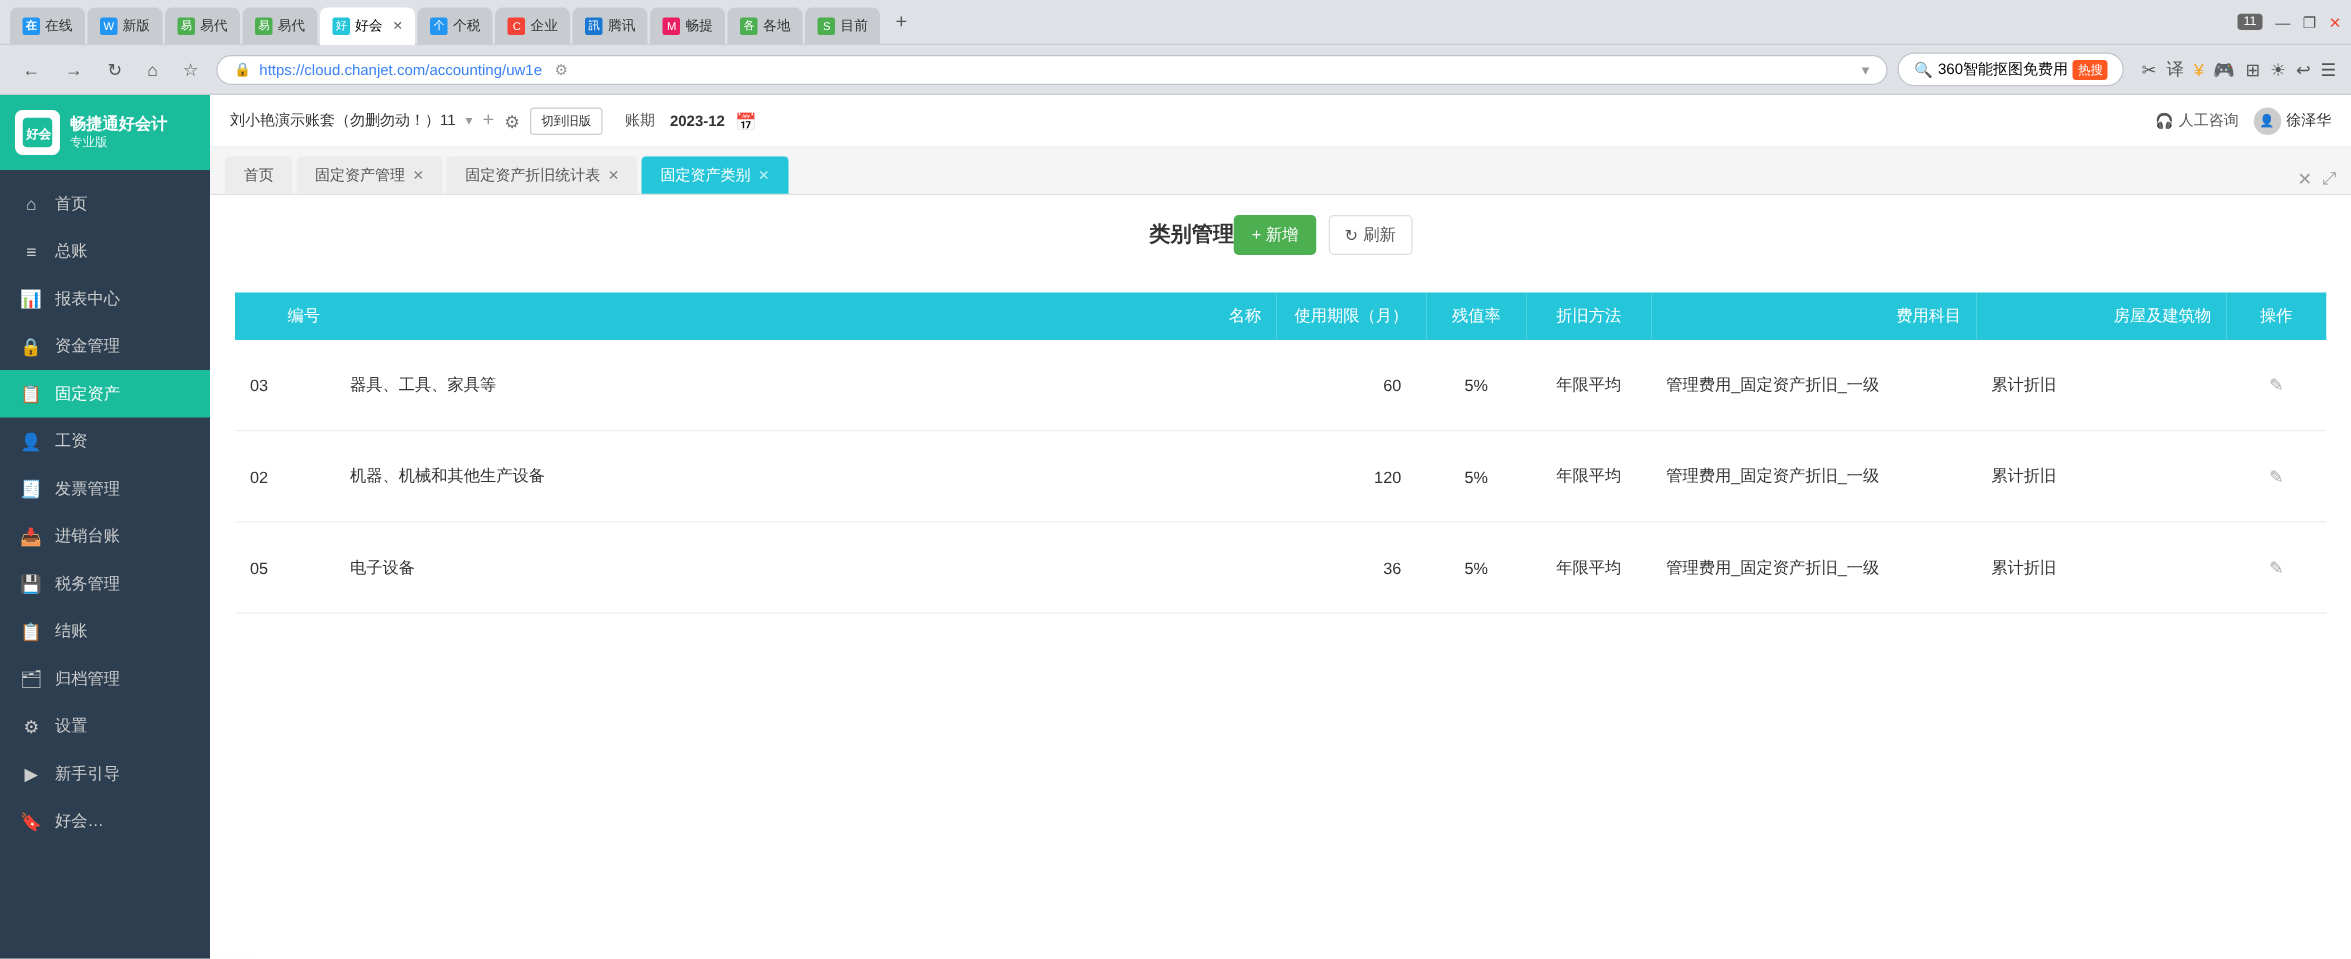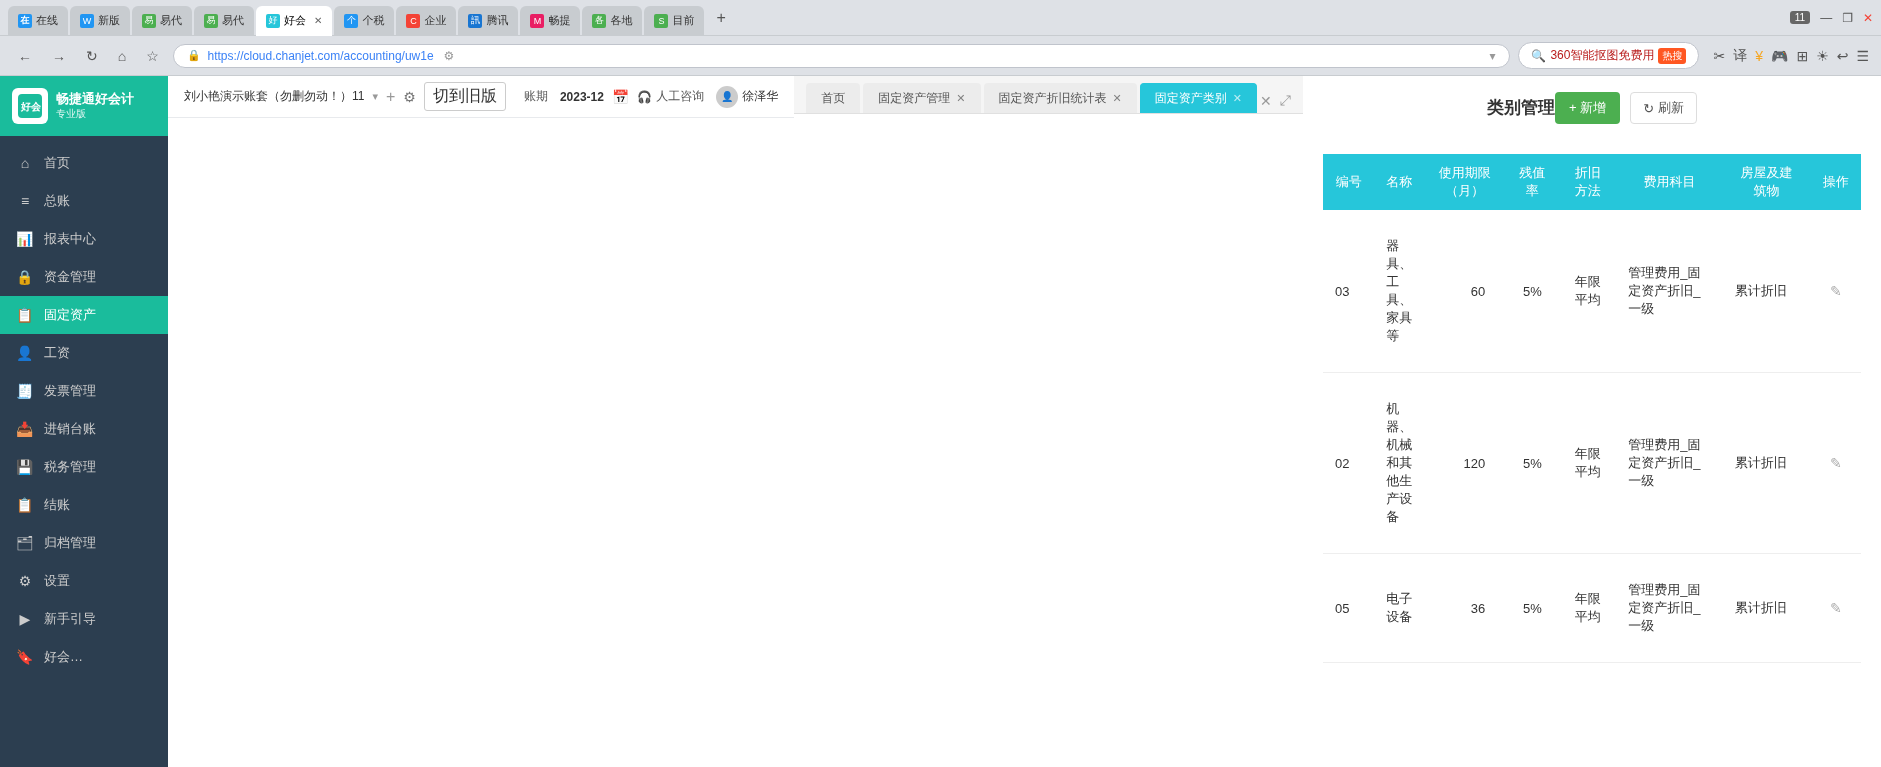--- a/index.html
+++ b/index.html
@@ -167,21 +167,21 @@
       align-items: center;
       justify-content: center;
       font-size: 14px;
     }
 
     
     .main-content {
       flex: 1;
       background: #fff;
       display: flex;
-      flex-direction: row;
+      flex-direction: column;
       overflow: hidden;
     }
 
     
     .topbar {
       height: 42px;
       background: #fff;
       border-bottom: 1px solid #e8eaed;
       display: flex;
       align-items: center;
@@ -189,21 +189,21 @@
       gap: 8px;
     }
     .topbar-user {
       font-size: 12px;
       color: #333;
     }
     .switch-btn {
       border: 1px solid #ccc;
       padding: 3px 8px;
       border-radius: 3px;
-      font-size: 16px;
+      font-size: 10px;
       cursor: pointer;
       color: #333;
     }
     .topbar-right {
       display: flex;
       align-items: center;
       gap: 12px;
       margin-left: auto;
     }
     .topbar-service {
@@ -309,21 +309,21 @@
       width: 100%;
       border-collapse: collapse;
       font-size: 13px;
     }
     .data-table thead tr {
       background: #26c6da;
       color: #fff;
     }
     .data-table thead th {
       padding: 10px 12px;
-      text-align: center;
+      text-align: right;
       font-weight: normal;
       border: none;
     }
     .data-table thead th.center { text-align: center; }
     .data-table tbody tr {
       background: #fff;
       border-bottom: 1px solid #f0f0f0;
     }
     .data-table tbody td {
       padding: 27px 12px;
@@ -427,21 +427,21 @@
   <span class="nav-btn">⌂</span>
   <span class="nav-btn">☆</span>
   <div class="url-box">
     <span class="lock">🔒</span>
     <span style="font-size:12px;color:#3b82f6;">https://cloud.chanjet.com/accounting/uw1e</span>
     <span style="margin-left:4px;color:#999;">⚙</span>
     <span style="margin-left:auto;color:#999;">▾</span>
   </div>
   <div class="search-bar">
     <span>🔍</span>
-    <span style="font-size:12px;color:#b91c1c;">360智能抠图免费用</span>
+    <span style="font-size:12px;color:#000000;">360智能抠图免费用</span>
     <span class="hot-tag">热搜</span>
   </div>
 
   <span style="font-size:14px;color:#555;cursor:pointer;margin-left:6px;">✂</span>
   <span style="font-size:14px;color:#555;cursor:pointer;">译</span>
   <span style="font-size:14px;color:#f5a623;cursor:pointer;">¥</span>
   <span style="font-size:14px;color:#e91e63;cursor:pointer;">🎮</span>
   <span style="font-size:14px;color:#555;cursor:pointer;">⊞</span>
   <span style="font-size:14px;color:#555;cursor:pointer;">☀</span>
   <span style="font-size:14px;color:#555;cursor:pointer;">↩</span>

